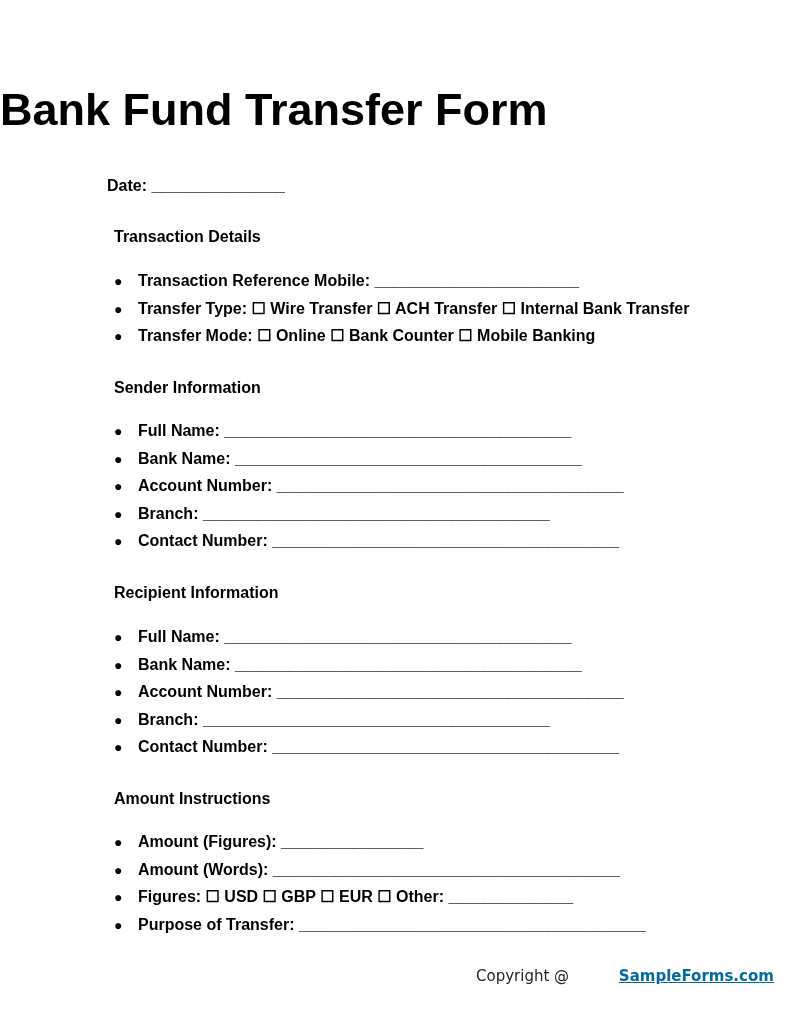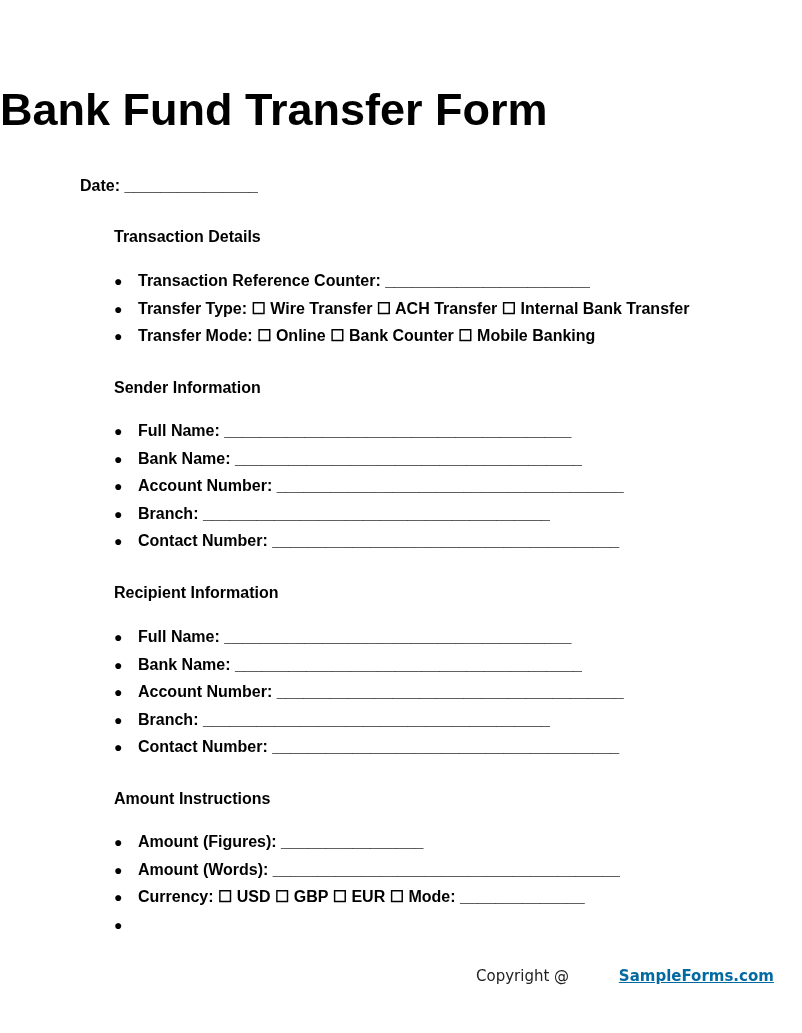--- a/index.html
+++ b/index.html
@@ -1,40 +1,40 @@
 <!DOCTYPE html>
 <html><head>
 <meta charset="utf-8">
 <style>
   html, body { margin: 0; padding: 0; background: #ffffff; }
   body { width: 802px; height: 1033px; position: relative; overflow: hidden;
          font-family: "Liberation Sans", sans-serif; color: #000; }
   .title { position: absolute; top: 82px; left: 0; width: 802px; 
            font-size: 45px; font-weight: bold; line-height: 56px; margin: 0; }
-  .date { position: absolute; top: 176px; left: 80px; font-size: 16px; font-weight: bold; line-height: 20px; }
+  .date { position: absolute; top: 176px; left: 107px; font-size: 16px; font-weight: bold; line-height: 20px; }
   .section { position: absolute; left: 114px; }
   .section-title { font-size: 16px; font-weight: bold; line-height: 20px; margin: 0; }
   .items { list-style: none; margin: 0; padding: 0; }
   .item { position: relative; font-size: 16px; font-weight: bold; line-height: 20px;
           height: 20px; margin-bottom: 7.5px; padding-left: 24px; white-space: nowrap; }
   .bullet { position: absolute; left: 0; top: 0; font-size: 14px; }
   .footer { position: absolute; top: 966px; left: 476px; font-size: 15px; line-height: 20px;
             font-family: "DejaVu Sans", sans-serif; color: #222; }
   .footer a { color: #0369a1; font-weight: bold; text-decoration: underline; margin-left: 45px; }
 </style>
 </head>
 <body>
 
 <h1 class="title">Bank Fund Transfer Form</h1>
 <div class="date">Date: _______________</div>
 
 <div class="section" style="top:227px;">
   <h2 class="section-title">Transaction Details</h2>
   <ul class="items" style="margin-top:24px;">
-    <li class="item"><span class="bullet">●</span><span>Transaction Reference Counter: _______________________</span></li>
+    <li class="item"><span class="bullet">●</span><span>Transaction Reference Mobile: _______________________</span></li>
     <li class="item"><span class="bullet">●</span><span>Transfer Type: ☐ Wire Transfer ☐ ACH Transfer ☐ Internal Bank Transfer</span></li>
     <li class="item"><span class="bullet">●</span><span>Transfer Mode: ☐ Online ☐ Bank Counter ☐ Mobile Banking</span></li>
   </ul>
 </div>
 
 <div class="section" style="top:378px;">
   <h2 class="section-title">Sender Information</h2>
   <ul class="items" style="margin-top:23px;">
     <li class="item"><span class="bullet">●</span><span>Full Name: _______________________________________</span></li>
     <li class="item"><span class="bullet">●</span><span>Bank Name: _______________________________________</span></li>
@@ -53,20 +53,20 @@
     <li class="item"><span class="bullet">●</span><span>Branch: _______________________________________</span></li>
     <li class="item"><span class="bullet">●</span><span>Contact Number: _______________________________________</span></li>
   </ul>
 </div>
 
 <div class="section" style="top:789px;">
   <h2 class="section-title">Amount Instructions</h2>
   <ul class="items" style="margin-top:23px;">
     <li class="item"><span class="bullet">●</span><span>Amount (Figures): ________________</span></li>
     <li class="item"><span class="bullet">●</span><span>Amount (Words): _______________________________________</span></li>
-    <li class="item"><span class="bullet">●</span><span>Currency: ☐ USD ☐ GBP ☐ EUR ☐ Mode: ______________</span></li>
-    <li class="item"><span class="bullet">●</span></li>
+    <li class="item"><span class="bullet">●</span><span>Figures: ☐ USD ☐ GBP ☐ EUR ☐ Other: ______________</span></li>
+    <li class="item"><span class="bullet">●</span><span>Purpose of Transfer: _______________________________________</span></li>
   </ul>
 </div>
 
 <div class="footer">
   <span>Copyright @ </span><a>SampleForms.com</a>
 </div>
 
 </body></html>

